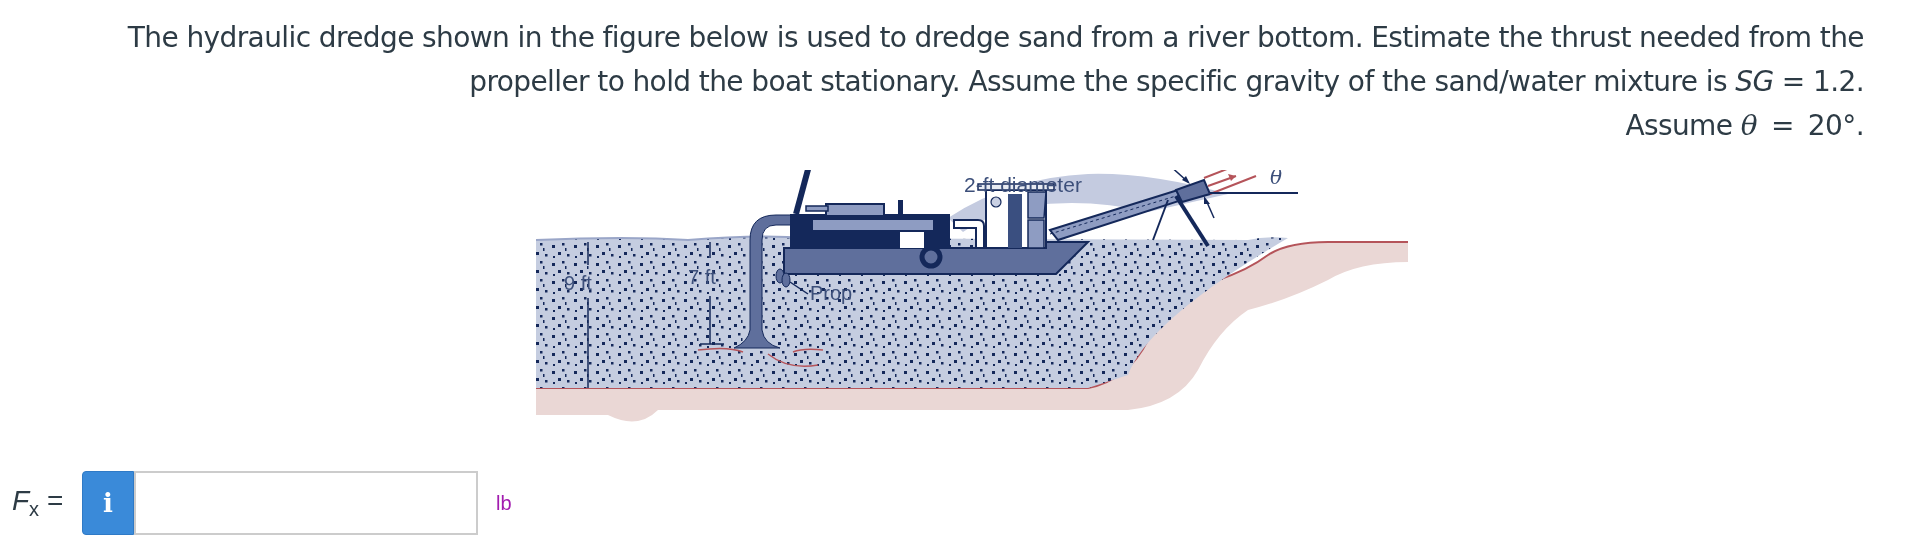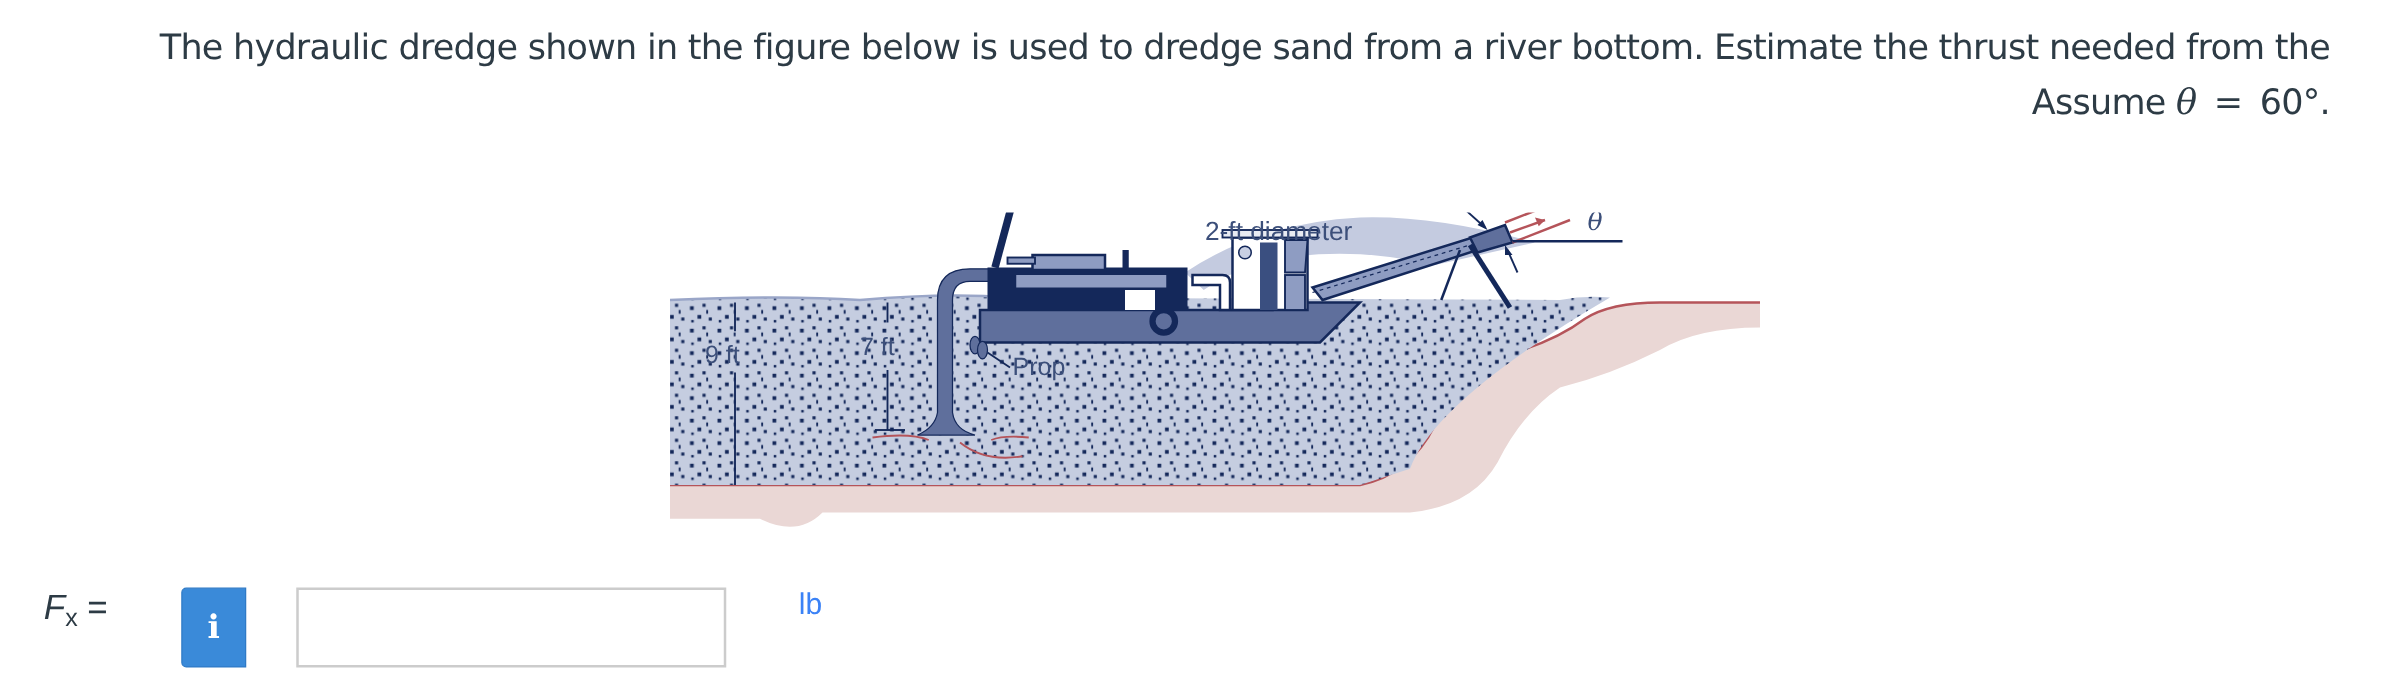--- a/index.html
+++ b/index.html
@@ -38,25 +38,25 @@
     .figure {
       position: absolute;
       left: 528px;
       top: 170px;
       width: 880px;
       height: 260px;
     }
     .figure svg { display: block; }
     .answer-row {
       position: absolute;
-      left: 35px;
+      left: 12px;
       top: 470px;
       height: 66px;
       display: flex;
-      gap: 40px;
+      align-items: center;
     }
     .var-label {
       font-size: 28px;
       color: #2d3b45;
       width: 70px;
       font-family: "Liberation Sans", sans-serif;
     }
     .var-label .f { font-style: italic; }
     .var-label sub { font-size: 20px; font-style: normal; vertical-align: -6px; }
     .info-btn {
@@ -82,38 +82,41 @@
       border-left: 2px solid #cccccc;
       box-sizing: border-box;
       background: #fff;
       font-size: 24px;
       padding: 0 12px;
       outline: none;
       font-family: "Liberation Sans", sans-serif;
     }
     .unit-label {
       margin-left: 18px;
-      font-size: 24px;
-      color: #3b82f6;
+      font-size: 20px;
+      color: #a21caf;
       font-family: "Liberation Sans", sans-serif;
     }
     .fig-label {
       font-family: "Liberation Sans", sans-serif;
       fill: #3c4f7a;
     }
   </style>
 </head>
 <body>
 
 <div class="problem-text">
   <p>
     <span>The hydraulic dredge shown in the figure below is used to dredge sand from a river bottom. Estimate the thrust needed from the</span>
   </p>
   <p>
-    <span>Assume </span><span class="theta-math">θ</span><span class="eq-math">=</span><span>60°.</span>
+    <span>propeller to hold the boat stationary. Assume the specific gravity of the sand/water mixture is </span><span class="ital">SG</span><span> = 1.2.</span>
+  </p>
+  <p>
+    <span>Assume </span><span class="theta-math">θ</span><span class="eq-math">=</span><span>20°.</span>
   </p>
 </div>
 
 <div class="figure">
   <svg width="880" height="260" viewBox="0 0 880 260">
     <defs>
       <pattern id="sandDots" x="0" y="0" width="22" height="18" patternUnits="userSpaceOnUse">
         <rect width="22" height="18" fill="#c5cde0"></rect>
         <rect x="2" y="3" width="3" height="3" fill="#14285a"></rect>
         <rect x="12" y="1" width="2.5" height="2.5" fill="#14285a"></rect>

